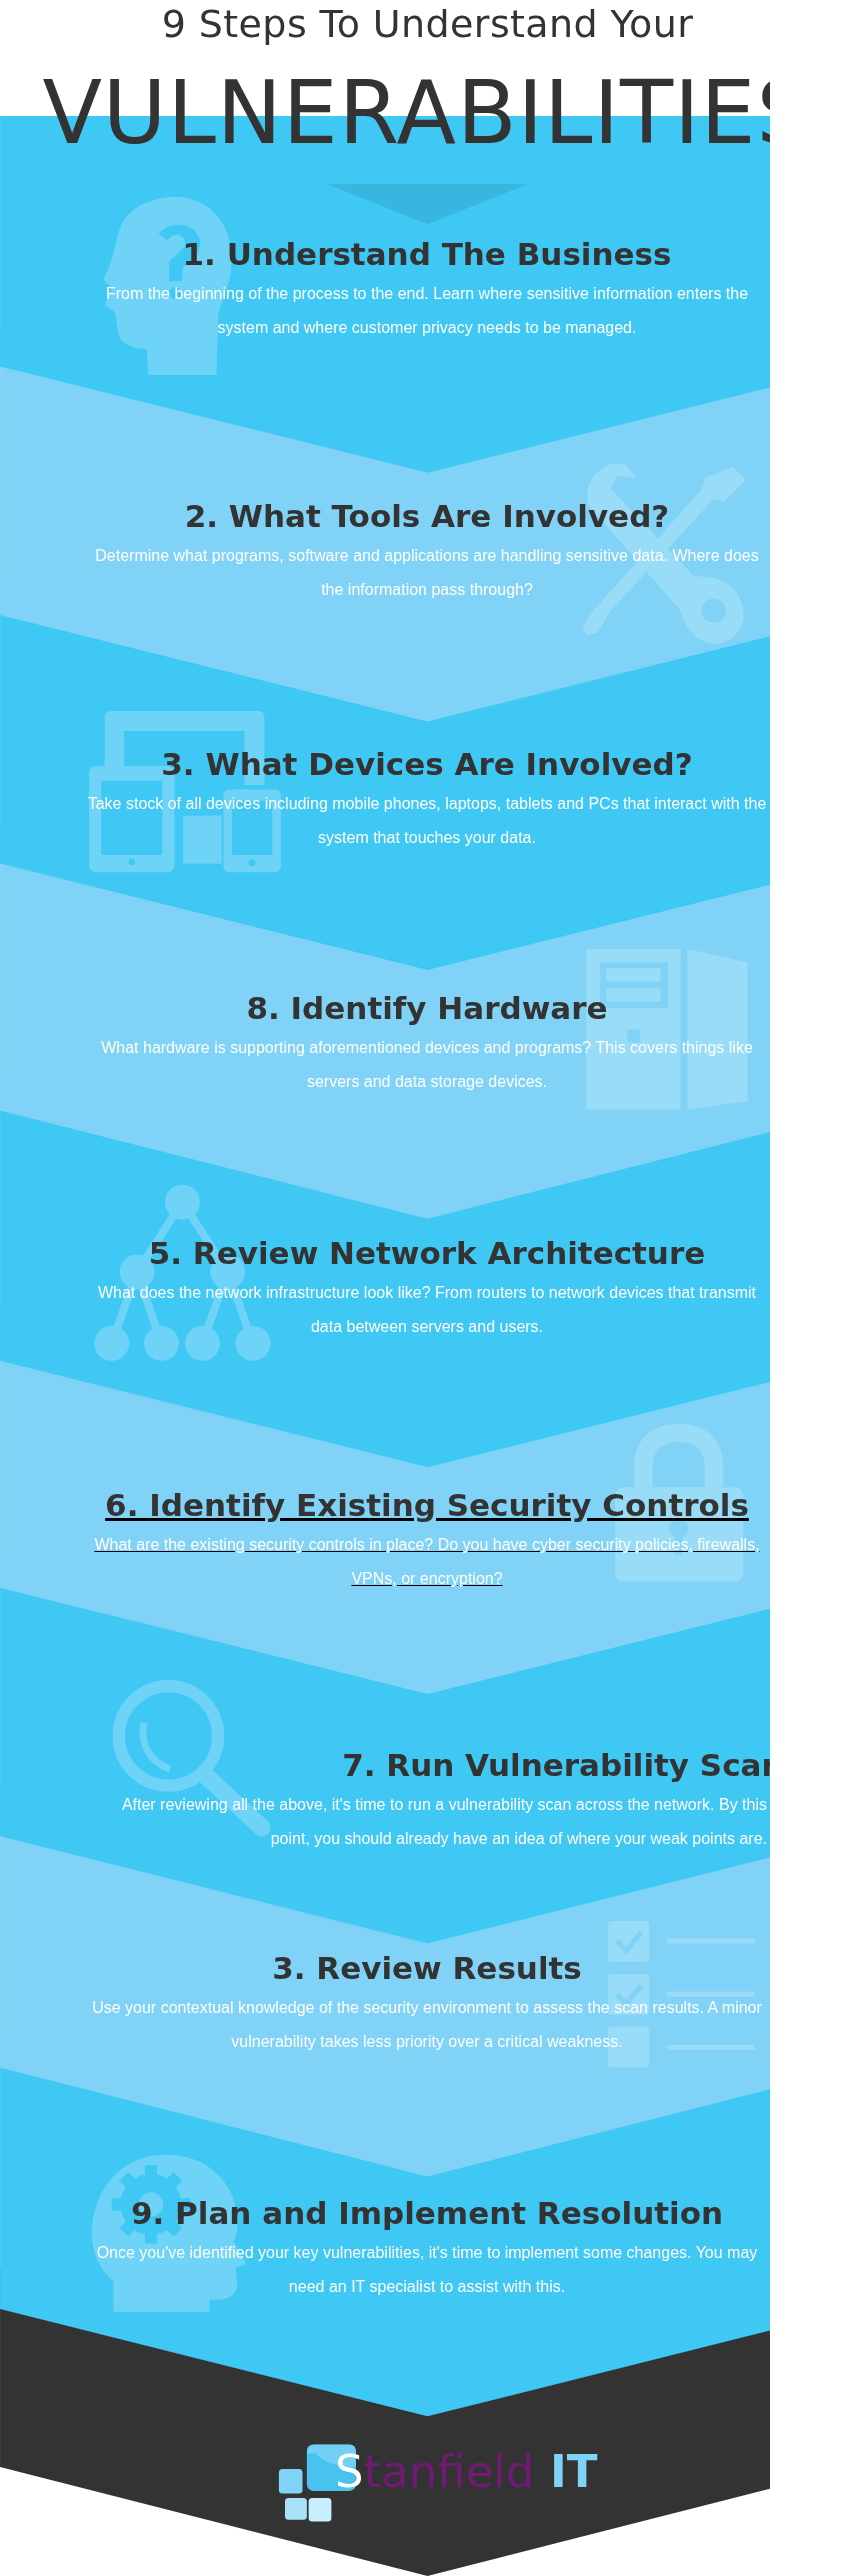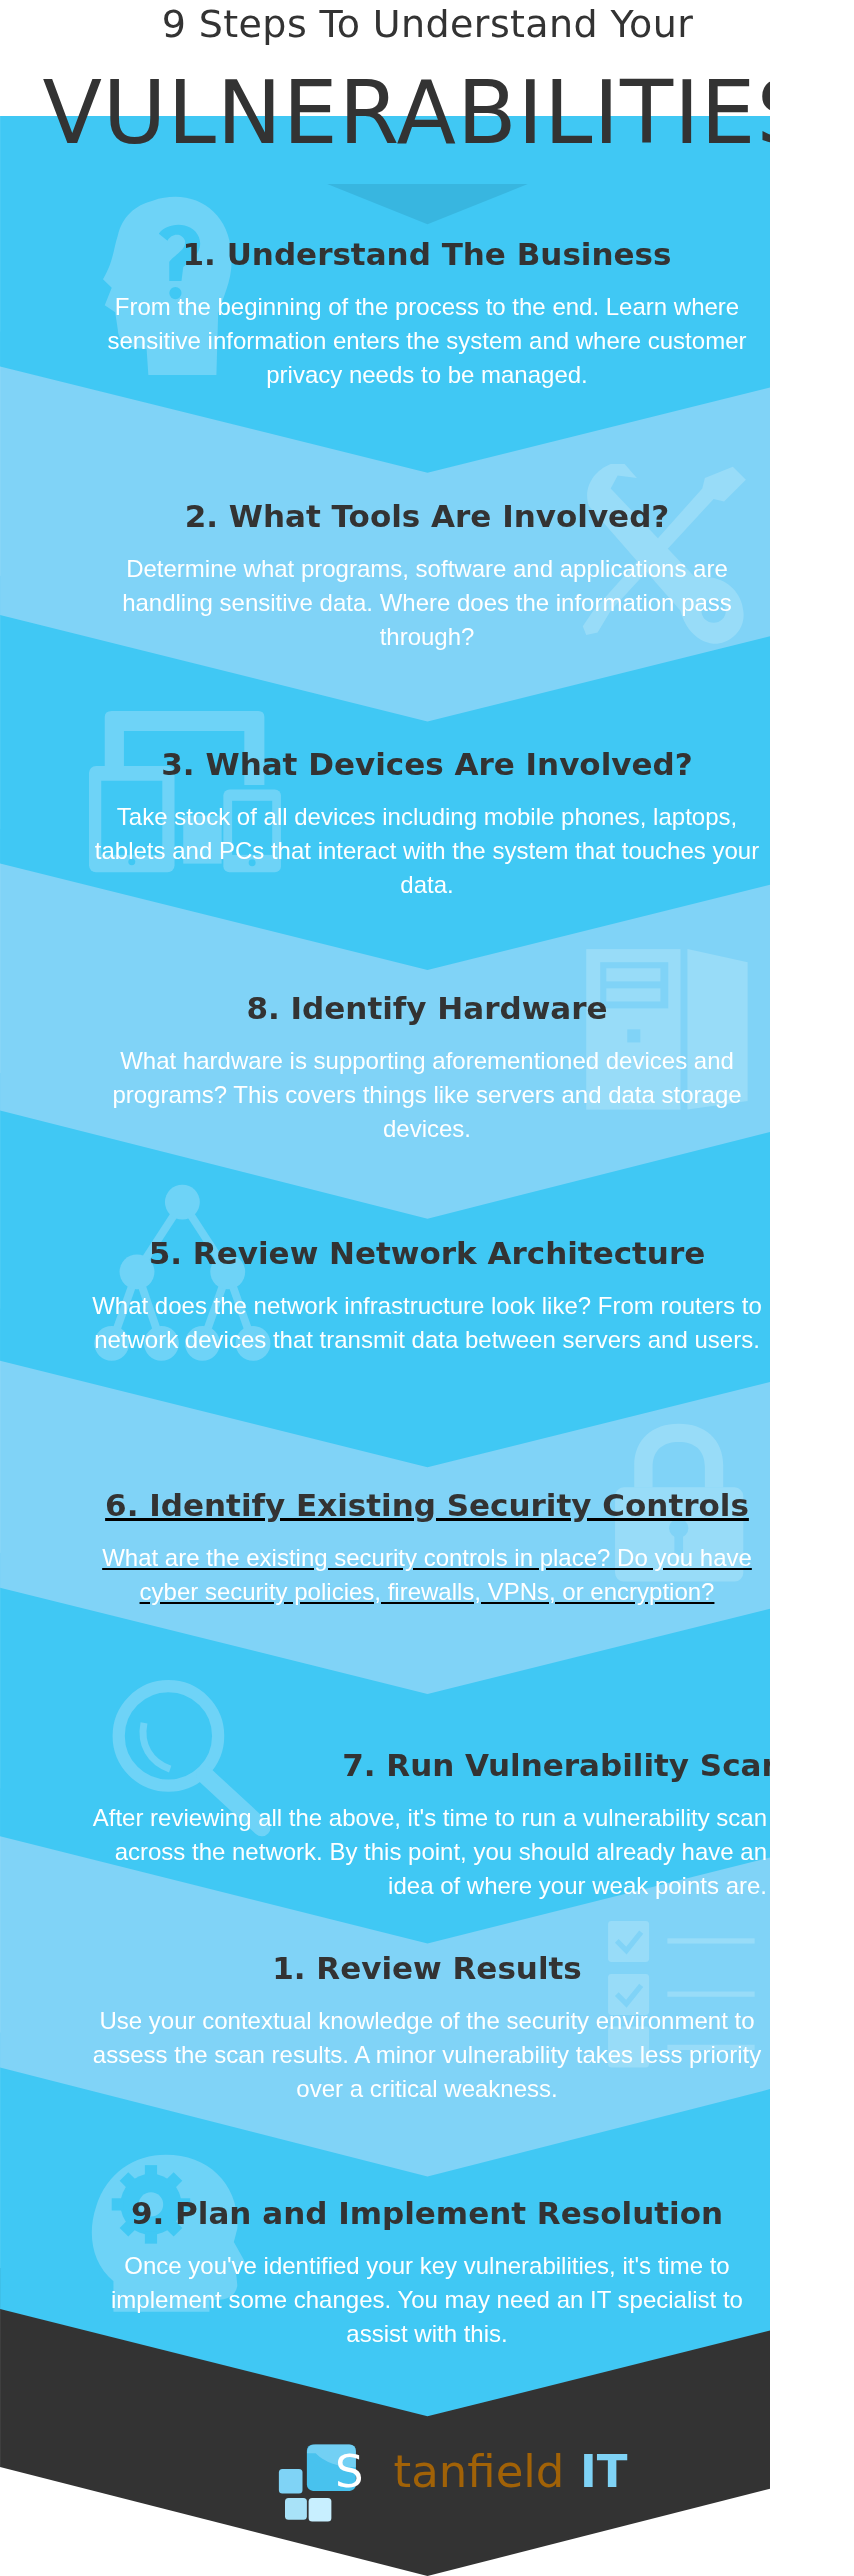--- a/index.html
+++ b/index.html
@@ -2,25 +2,25 @@
 <html style="font-size:14px"><head>
 <meta charset="utf-8">
 <style>
   html,body{margin:0;padding:0;background:#ffffff;}
   #root{position:relative;width:770px;height:2576px;overflow:hidden;background:#ffffff;}
   #bg{position:absolute;left:0;top:0;width:855px;height:2576px;}
   .title-small{position:absolute;left:0;width:855px;top:1.7px;text-align:center;font-family:"DejaVu Sans",sans-serif;font-size:38px;color:#333333;letter-spacing:0.4px;z-index:3;}
   .title-big{position:absolute;left:0;width:855px;top:61px;text-align:center;font-family:"DejaVu Sans",sans-serif;font-size:87px;line-height:105px;color:#333333;letter-spacing:0.9px;z-index:3;transform:scaleX(1.0);}
   .step{position:absolute;left:52px;width:750px;text-align:center;z-index:3;}
   .step h2{margin:0;font-family:"DejaVu Sans",sans-serif;font-weight:bold;font-size:31px;line-height:40px;color:#333333;}
-  .step p{margin:16px 0 0 0;font-family:"Liberation Sans",sans-serif;font-size:24px;line-height:34px;color:#ffffff;padding:0 35px;}
+  .step p{margin:3px 0 0 0;font-family:"Liberation Sans",sans-serif;font-size:16px;line-height:34px;color:#ffffff;padding:0 35px;}
   .logo{position:absolute;left:277px;top:2441px;width:288px;height:84px;z-index:3;}
   .logo-text{position:absolute;left:58px;top:5.2px;font-family:"DejaVu Sans",sans-serif;font-size:45px;line-height:52px;white-space:nowrap;}
   .logo-s{color:#ffffff;}
-  .logo-mid{color:#a16207;margin-left:30px;}
+  .logo-mid{color:#701a75;}
   .logo-it{color:#7fd3f6;font-weight:bold;}
 </style>
 </head>
 <body>
 
 <div id="root">
 
   <svg id="bg" viewBox="0 0 980 2953">
 
     <rect x="0" y="0" width="980" height="2953" fill="#ffffff"></rect>
@@ -161,21 +161,21 @@
   </div>
   <div class="step" style="top:1485px;text-decoration:underline;">
     <h2>6. Identify Existing Security Controls</h2>
     <p>What are the existing security controls in place? Do you have cyber security policies, firewalls, VPNs, or encryption?</p>
   </div>
   <div class="step" style="top:1745px;text-align:right;">
     <h2>7. Run Vulnerability Scans</h2>
     <p>After reviewing all the above, it's time to run a vulnerability scan across the network. By this point, you should already have an idea of where your weak points are.</p>
   </div>
   <div class="step" style="top:1948px;">
-    <h2>1. Review Results</h2>
+    <h2>3. Review Results</h2>
     <p>Use your contextual knowledge of the security environment to assess the scan results. A minor vulnerability takes less priority over a critical weakness.</p>
   </div>
   <div class="step" style="top:2193px;">
     <h2>9. Plan and Implement Resolution</h2>
     <p>Once you've identified your key vulnerabilities, it's time to implement some changes. You may need an IT specialist to assist with this.</p>
   </div>
 
   <div class="logo">
     <svg width="79" height="84" style="position:absolute;left:0;top:0;" viewBox="0 0 90 96">
       <rect x="2" y="32" width="27" height="28" rx="4" fill="#7fd3f6"></rect>

